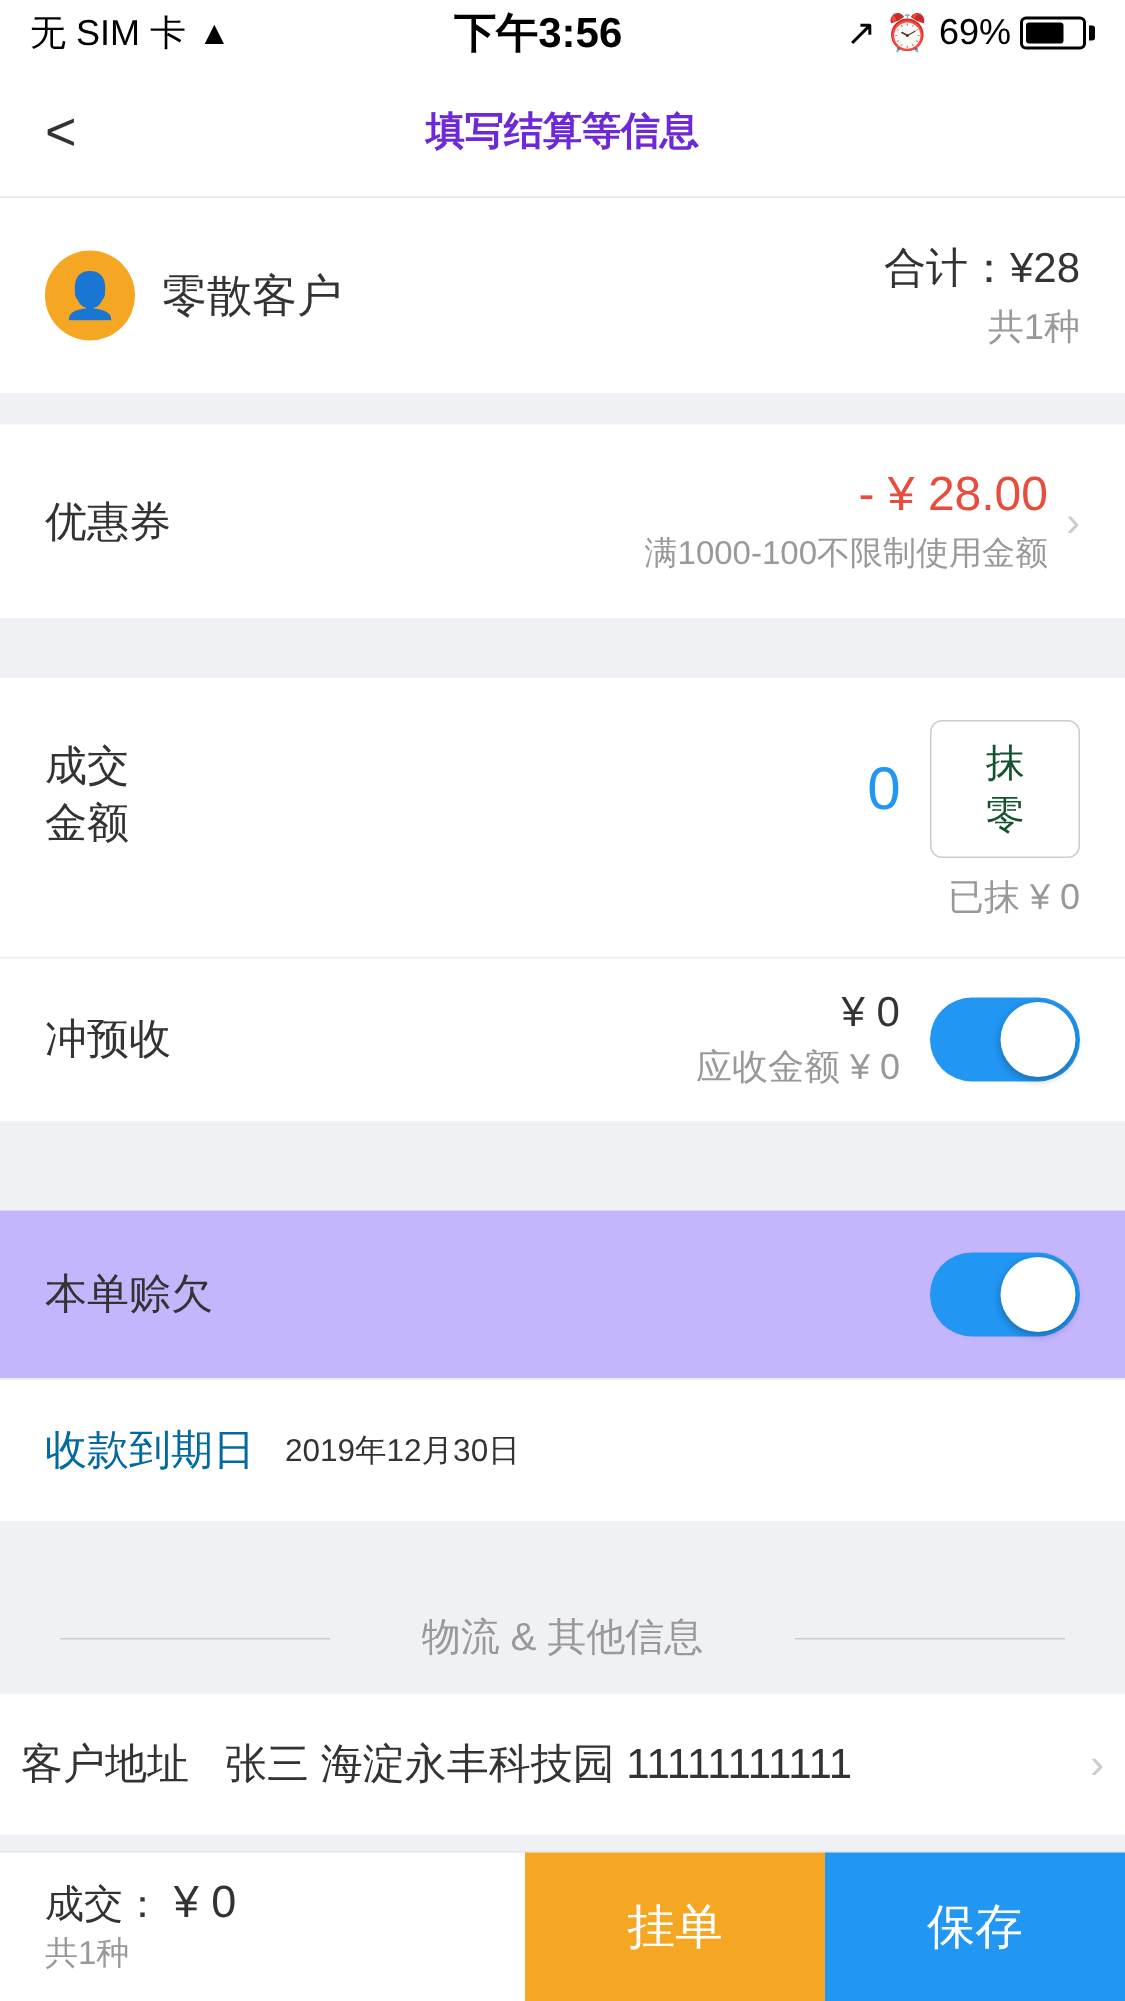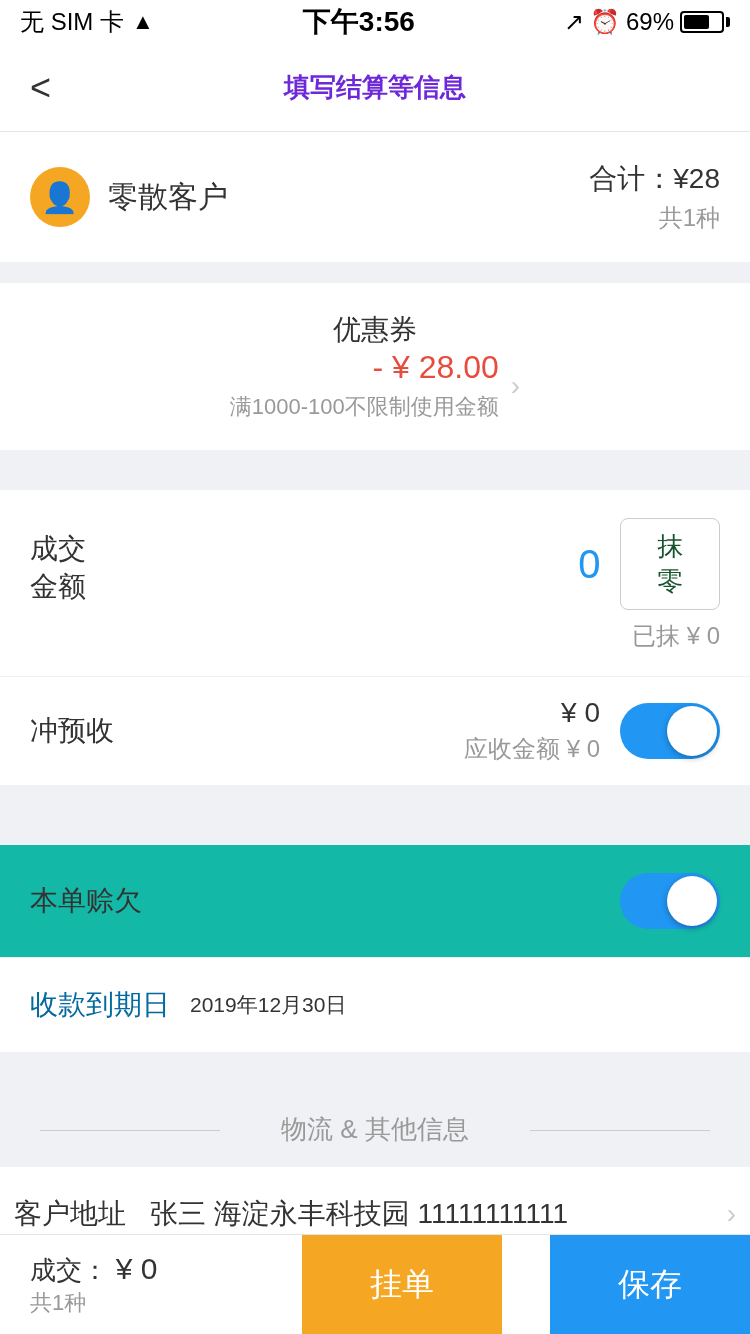--- a/index.html
+++ b/index.html
@@ -128,21 +128,20 @@
 
     
     .row-item {
       display: flex;
       align-items: center;
       justify-content: space-between;
       padding: 28px 30px;
       background: #fff;
       border-top: 1px solid #f0f0f0;
       min-height: 90px;
-      flex-direction: column;
     }
     .row-label {
       font-size: 28px;
       color: #333;
     }
     .row-right {
       display: flex;
       align-items: center;
       gap: 12px;
     }
@@ -265,21 +264,21 @@
       background: #fff;
       border-radius: 50%;
       position: absolute;
       top: 3px;
       right: 3px;
       box-shadow: 0 2px 6px rgba(0,0,0,0.3);
     }
 
     
     .debit-section {
-      background: #14b8a6;
+      background: #c4b5fd;
       padding: 28px 30px;
       margin-top: 20px;
       display: flex;
       align-items: center;
       justify-content: space-between;
       gap: 12px;
     }
     .debit-label {
       font-size: 28px;
       color: #333;
@@ -358,21 +357,20 @@
     
     .bottom-bar {
       position: fixed;
       bottom: 0;
       left: 0;
       width: 750px;
       height: 100px;
       display: flex;
       background: #fff;
       border-top: 1px solid #e5e5e5;
-      gap: 48px;
     }
     .bottom-summary {
       flex: 1;
       display: flex;
       flex-direction: column;
       justify-content: center;
       padding: 0 30px;
     }
     .bottom-deal {
       font-size: 26px;

